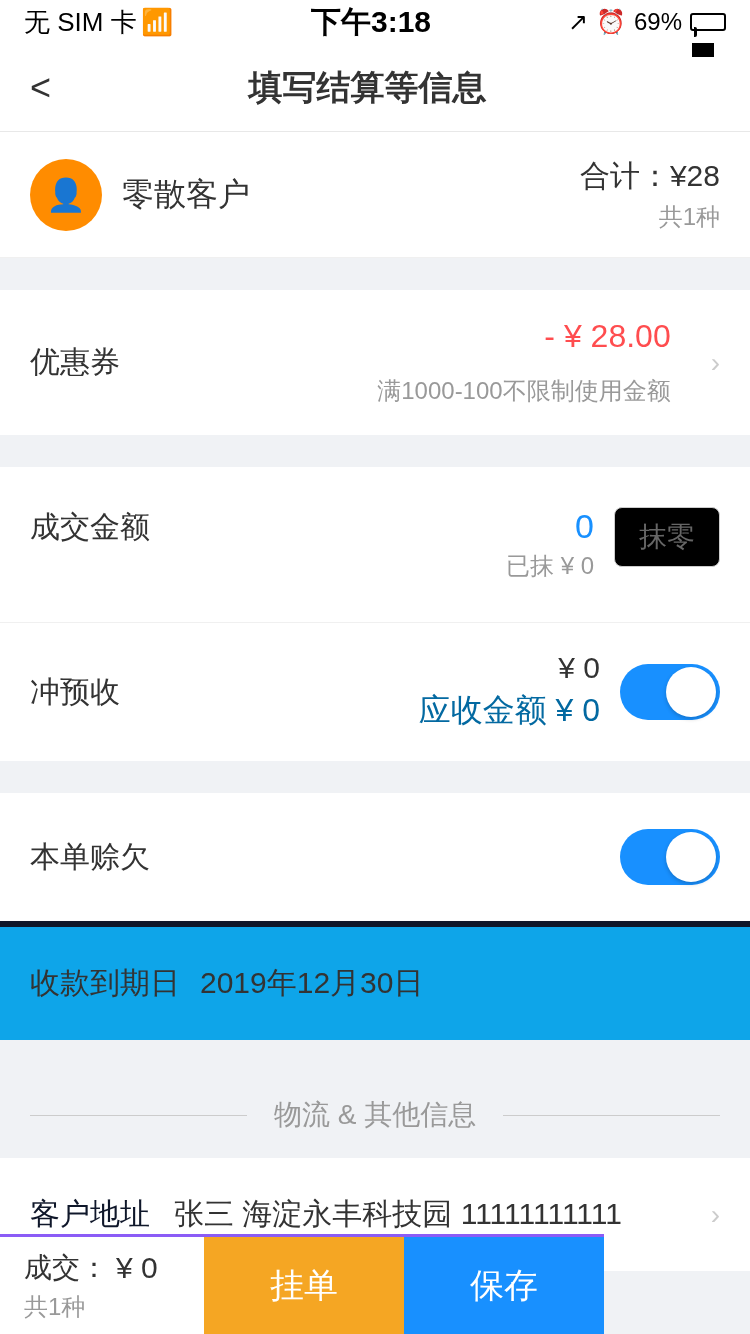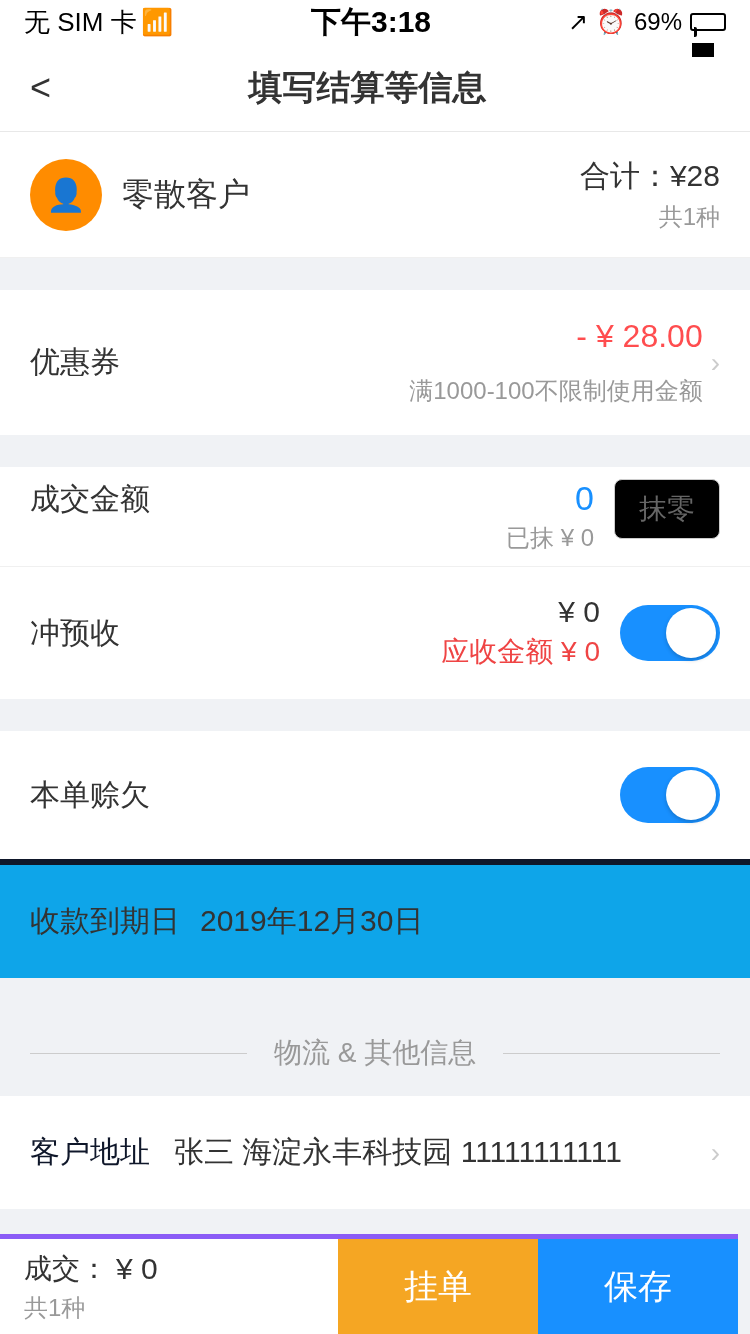--- a/index.html
+++ b/index.html
@@ -101,21 +101,21 @@
     }
     .row-label { font-size: 30px; color: #333; }
     .coupon-right { text-align: right; }
     .coupon-amount { font-size: 32px; color: #ff4d4f; font-weight: 500; }
     .coupon-desc { font-size: 24px; color: #999; margin-top: 20px; }
     .chevron { font-size: 28px; color: #ccc; margin-left: 8px; }
 
     
     .deal-row {
       background: #fff;
-      padding: 12px 30px;
+      padding: 40px 30px;
       display: flex;
       align-items: flex-start;
       justify-content: space-between;
     }
     .deal-right { display: flex; align-items: flex-start; gap: 20px; }
     .deal-value-wrap { text-align: right; }
     .deal-value { font-size: 34px; color: #1890ff; font-weight: 500; }
     .deal-rounded { font-size: 24px; color: #999; margin-top: 4px; }
     .round-btn {
       border: 1px solid #ccc;
@@ -136,21 +136,21 @@
       background: #fff;
       padding: 28px 30px;
       display: flex;
       align-items: center;
       justify-content: space-between;
       border-top: 1px solid #f0f0f0;
     }
     .prepay-right { display: flex; align-items: center; gap: 20px; }
     .prepay-values { text-align: right; }
     .prepay-amount { font-size: 30px; color: #333; }
-    .prepay-receivable { font-size: 28px; color: #ef4444; margin-top: 4px; }
+    .prepay-receivable { font-size: 32px; color: #0369a1; margin-top: 4px; }
 
     
     .toggle {
       width: 100px;
       height: 56px;
       border-radius: 28px;
       background: #1890ff;
       position: relative;
       cursor: pointer;
       flex-shrink: 0;
@@ -213,25 +213,25 @@
       justify-content: space-between;
     }
     .address-label { font-size: 30px; color: #0f172a; flex-shrink: 0; margin-right: 24px; }
     .address-value { font-size: 30px; color: #333; flex: 1; }
 
     
     .bottom-bar {
       position: fixed;
       bottom: 0;
       left: 0;
-      width: 738px;
+      width: 604px;
       height: 100px;
       display: flex;
       background: #fff;
-      border-top: 5px solid #8b5cf6;
+      border-top: 3px solid #8b5cf6;
     }
     .bottom-info {
       flex: 1;
       padding: 16px 24px;
       display: flex;
       flex-direction: column;
       justify-content: center;
     }
     .bottom-deal { font-size: 28px; color: #333; display: flex; align-items: center; gap: 8px; }
     .bottom-deal-label { color: #333; }
@@ -302,21 +302,21 @@
         <div class="customer-count">共1种</div>
       </div>
     </div>
   </div>
 
   <div class="section-divider"></div>
 
   <div class="section">
     <div class="coupon-row">
       <span class="row-label">优惠券</span>
-      <div style="display:flex;align-items:center;">
+      <div style="display:flex;align-items:center;gap:32px;">
         <div class="coupon-right">
           <div class="coupon-amount">- ¥ 28.00</div>
           <div class="coupon-desc">满1000-100不限制使用金额</div>
         </div>
         <span class="chevron">›</span>
       </div>
     </div>
   </div>
 
   <div class="section-divider"></div>

